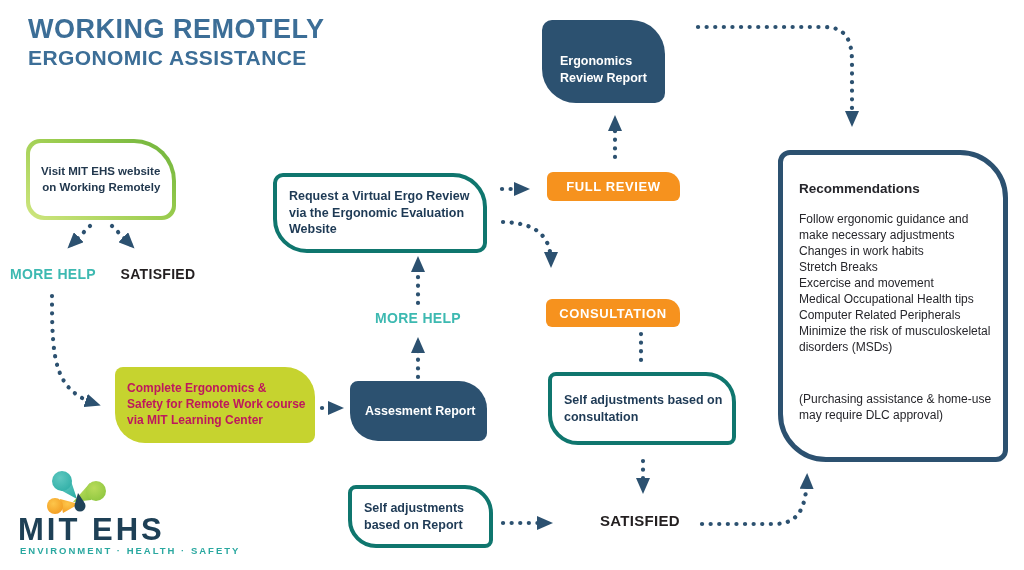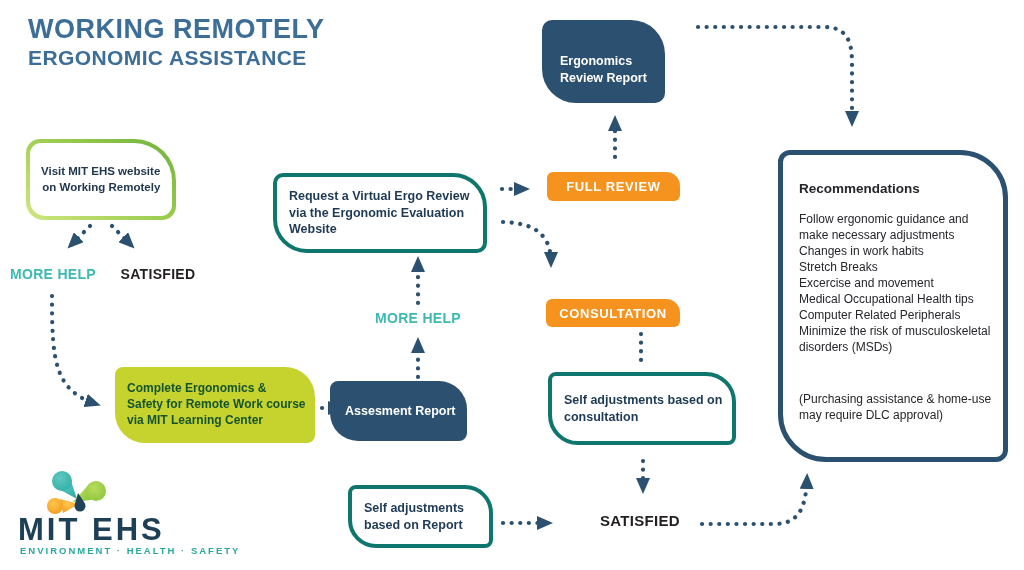--- a/index.html
+++ b/index.html
@@ -70,26 +70,26 @@
   <div class="abs title2" style="left:28px;top:46px;">ERGONOMIC ASSISTANCE</div>
 
   <div class="abs visit-outer" style="left:26px;top:139px;width:150px;height:81px;">
     <div class="visit-inner pre">Visit MIT EHS website
 on Working Remotely</div>
   </div>
 
   <div class="abs label teal" style="left:2px;top:266px;width:102px;">MORE HELP</div>
   <div class="abs label ink" style="left:110px;top:266px;width:96px;">SATISFIED</div>
 
-  <div class="abs box pre" style="left:115px;top:367px;width:200px;height:76px;background:#C6D32F;color:#14532d;
+  <div class="abs box pre" style="left:115px;top:367px;width:200px;height:76px;background:#C6D32F;color:#be185d;
               font-size:12px;border-radius:8px 30px 8px 30px;padding:0 6px 0 12px;">Complete Ergonomics &amp;
 Safety for Remote Work course
 via MIT Learning Center</div>
 
-  <div class="abs box navy-box" style="left:330px;top:381px;width:137px;height:60px;font-size:12.5px;
+  <div class="abs box navy-box" style="left:350px;top:381px;width:137px;height:60px;font-size:12.5px;
               border-radius:8px 28px 8px 28px;padding:0 6px 0 15px;">Assesment Report</div>
 
   <div class="abs label teal" style="left:368px;top:310px;width:100px;">MORE HELP</div>
 
   <div class="abs box white-box pre" style="left:273px;top:173px;width:214px;height:80px;font-size:12.5px;
               border-radius:10px 34px 10px 34px;padding:0 4px 0 12px;">Request a Virtual Ergo Review
 via the Ergonomic Evaluation
 Website</div>
 
   <div class="abs tag" style="left:547px;top:172px;width:133px;height:29px;border-radius:6px 14px 6px 6px;">FULL REVIEW</div>

